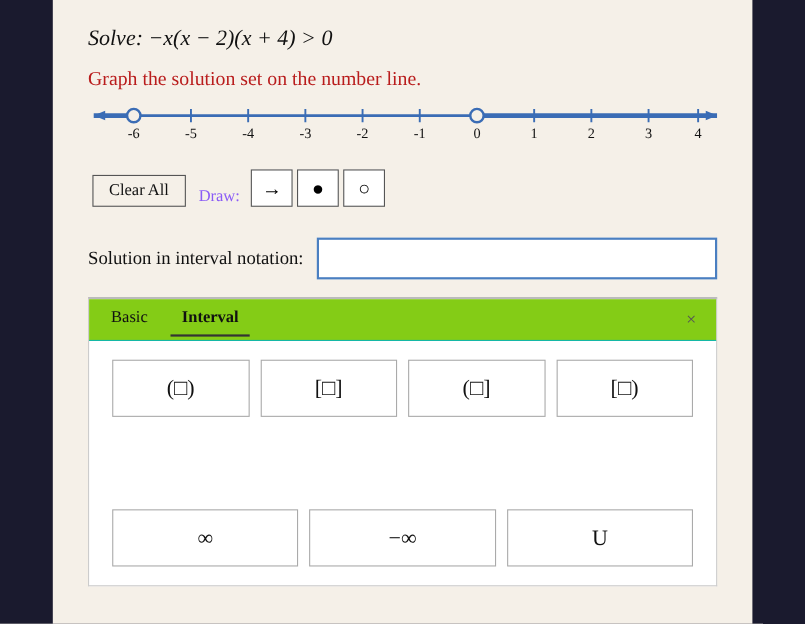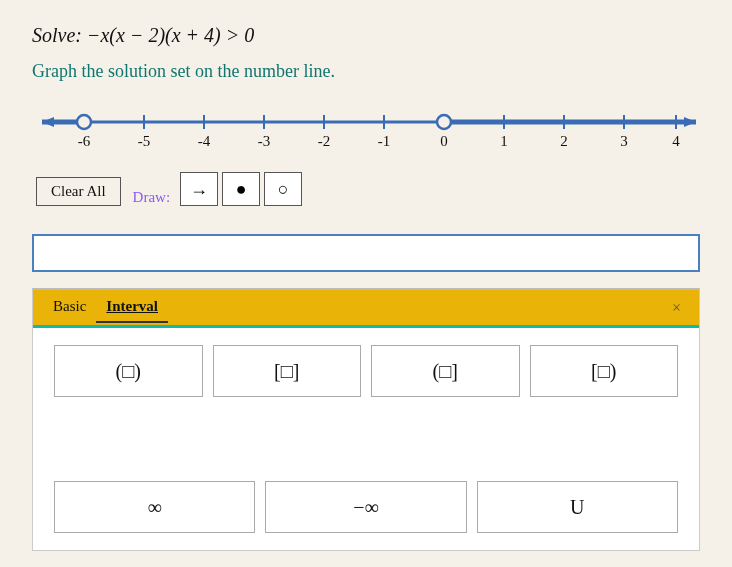--- a/index.html
+++ b/index.html
@@ -8,35 +8,34 @@
       background: #1a1a2e;
       display: flex;
       justify-content: center;
       align-items: center;
       width: 732px;
       min-height: 567px;
       overflow: hidden;
     }
     .main-card {
       background: #f5f0e8;
-      width: 732px;
+      width: 636px;
       min-height: 567px;
       padding: 24px 32px 0 32px;
       position: relative;
     }
     .problem-title {
       font-size: 20px;
       color: #111;
       margin-bottom: 14px;
       font-style: italic;
     }
     .graph-instruction {
       font-size: 18px;
-      color: #0f766e;
-      margin-bottom: 18px;
+      color: #b91c1c;
     }
 
     
     .number-line-container {
       position: relative;
       width: 100%;
       height: 60px;
       margin-bottom: 12px;
     }
     .number-line-svg {
@@ -112,36 +111,36 @@
       background: #fff;
       border: 1px solid #ccc;
       border-top: 2px solid #bbb;
       width: 100%;
       padding: 0;
       margin-top: 0;
     }
     .panel-tabs {
       display: flex;
       align-items: center;
-      border-bottom: 3px solid #14b8a6;
+      border-bottom: 1px solid #14b8a6;
       padding: 0 10px;
       height: 38px;
-      background: #eab308;
+      background: #84cc16;
+      gap: 11px;
     }
     .tab {
       font-size: 15px;
       color: #111;
       padding: 6px 10px;
       cursor: pointer;
       border-bottom: 2px solid transparent;
     }
     .tab.active {
       border-bottom: 2px solid #333;
       font-weight: bold;
-      text-decoration: underline;
     }
     .close-btn {
       margin-left: auto;
       font-size: 16px;
       color: #555;
       cursor: pointer;
       padding: 4px 8px;
       background: none;
       border: none;
       font-family: inherit;
@@ -245,20 +244,21 @@
       <button class="draw-btn">
         <span>●</span>
       </button>
       <button class="draw-btn">
         <span>○</span>
       </button>
     </div>
   </div>
 
   <div class="solution-row">
+    <span class="solution-label">Solution in interval notation:</span>
     <input class="solution-input" type="text" style="">
   </div>
 
   <div class="bottom-panel">
     <div class="panel-tabs">
       <div class="tab">Basic</div>
       <div class="tab active">Interval</div>
       <button class="close-btn">×</button>
     </div>
     <div class="panel-grid">

